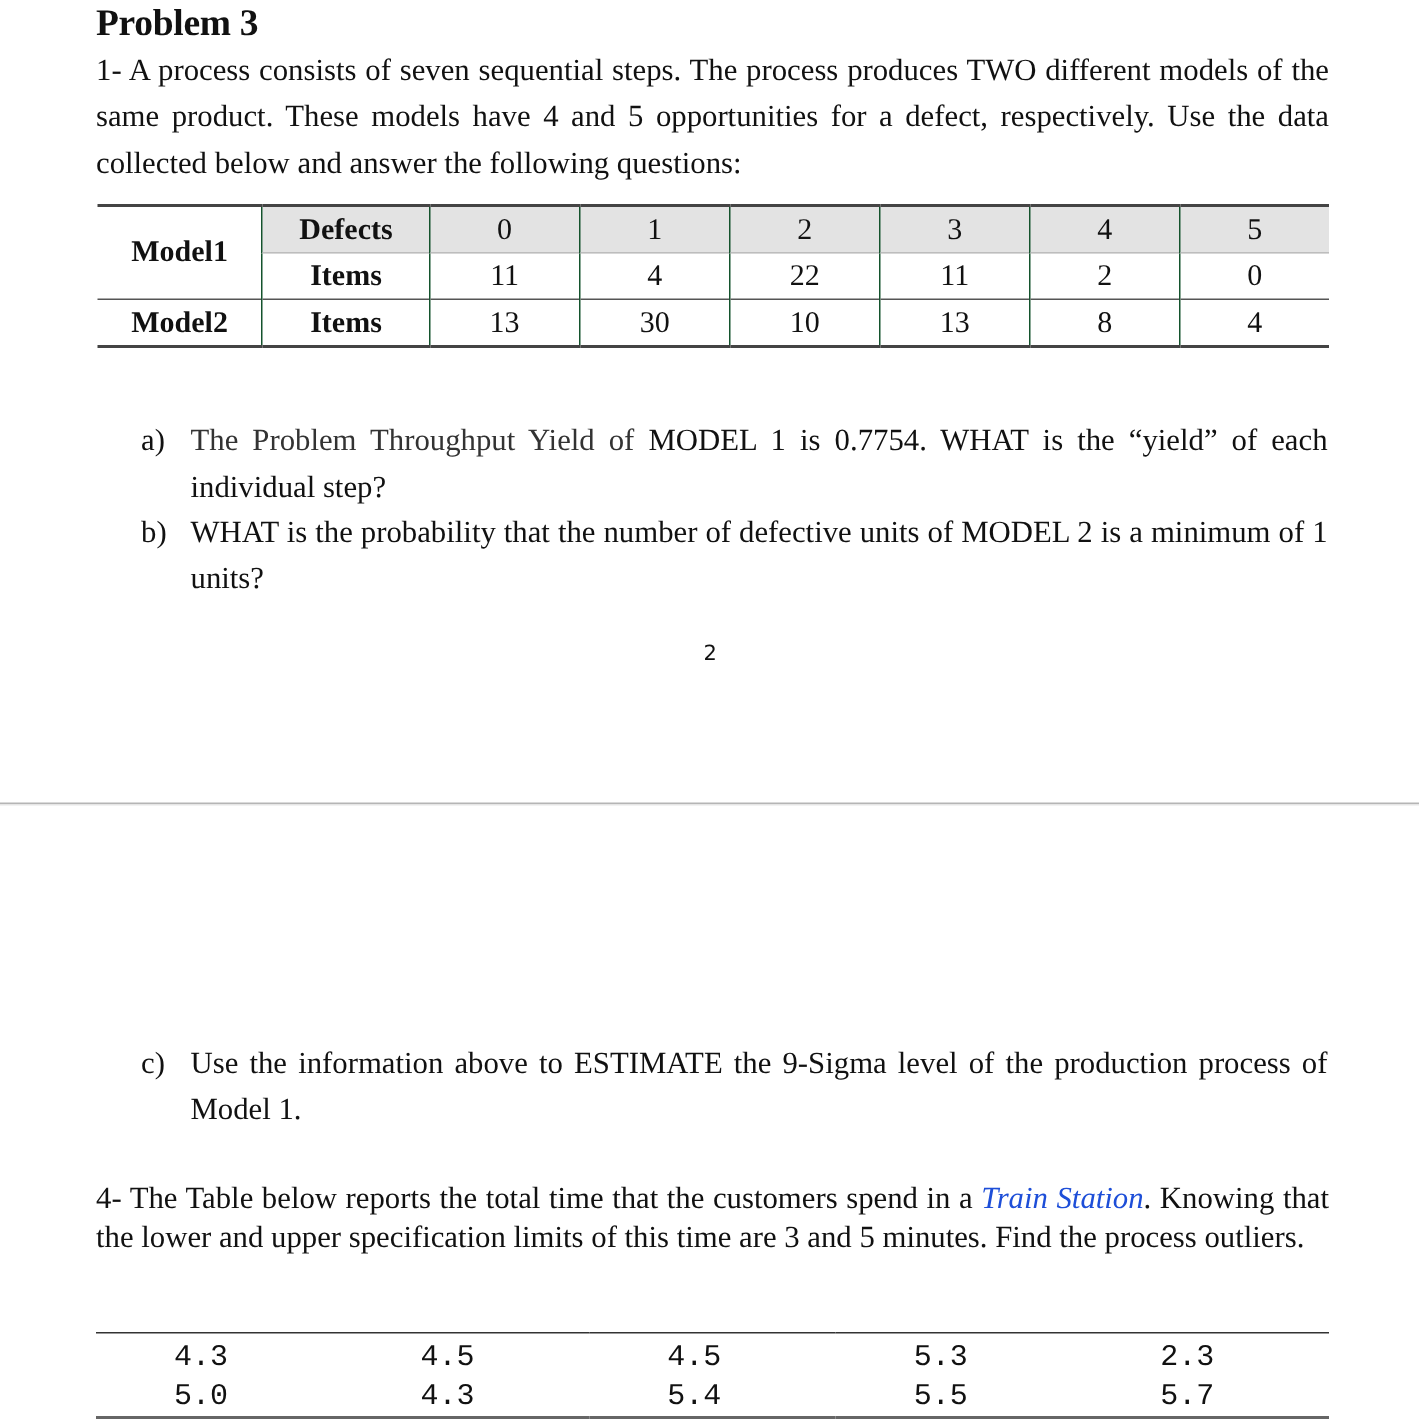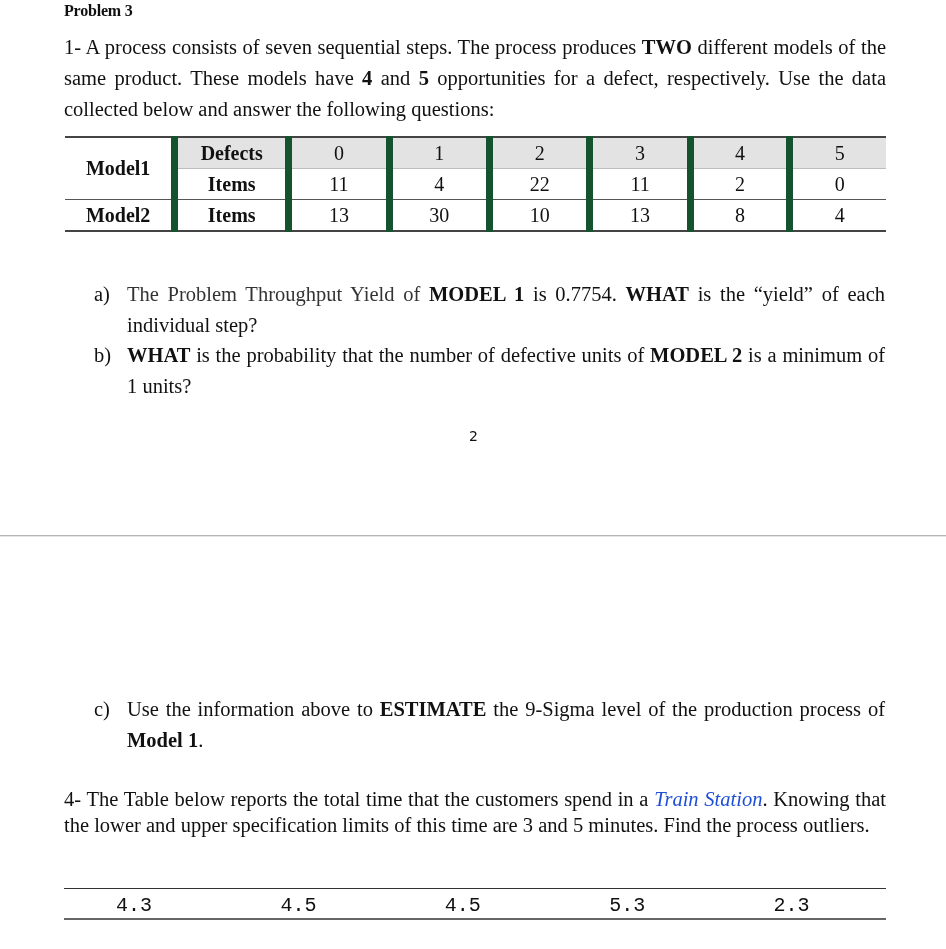--- a/index.html
+++ b/index.html
@@ -3,37 +3,37 @@
 <meta charset="utf-8">
 <style>
   html, body { margin: 0; padding: 0; background: #ffffff; }
   body {
     width: 946px; height: 949px; position: relative; overflow: hidden;
     font-family: "Liberation Serif", "DejaVu Serif", serif;
     color: #111111;
   }
   .abs { position: absolute; }
   .title {
-    left: 64px; top: 2px; font-size: 16px; font-weight: bold; letter-spacing: -0.2px;
+    left: 64px; top: 2px; font-size: 25px; font-weight: bold; letter-spacing: -0.2px;
   }
   .para {
     left: 64px; width: 822px; font-size: 20.5px; line-height: 31px;
     text-align: justify; text-align-last: left;
   }
   .para-q1 { top: 32px; }
-  b { font-weight: bold; }
+  b { font-weight: normal; }
 
   
   .dtable {
     left: 65px; top: 136px; width: 821px; border-collapse: collapse;
     font-size: 20px;
   }
   .dtable td {
     height: 30px; padding: 0; text-align: center; vertical-align: middle;
-    border-left: 7px solid #14532d;
+    border-left: 1px solid #14532d;
   }
   .dtable tr.r1 td { border-top: 2px solid #444; }
   .dtable tr.r2 td { border-top: 1px solid #bdbdbd; }
   .dtable tr.r3 td { border-top: 1px solid #555; border-bottom: 2px solid #444; }
   .dtable td.model { border-left: none; font-weight: bold; width: 110px; }
   .dtable td.rowlabel { font-weight: bold; width: 111px; }
   .dtable tr.r1 td.shaded { background: #e3e3e3; }
   .dtable td.val { width: 100px; }
 
   .sub {
@@ -125,14 +125,21 @@
 
 <table class="abs ttable">
   <tbody>
       <tr>
     <td><span class="cell">4.3</span></td>
     <td><span class="cell">4.5</span></td>
     <td><span class="cell">4.5</span></td>
     <td><span class="cell">5.3</span></td>
     <td><span class="cell">2.3</span></td>
   </tr>
+  <tr>
+    <td><span class="cell">5.0</span></td>
+    <td><span class="cell">4.3</span></td>
+    <td><span class="cell">5.4</span></td>
+    <td><span class="cell">5.5</span></td>
+    <td><span class="cell">5.7</span></td>
+  </tr>
 </tbody>
   </table>
 
 </body></html>

